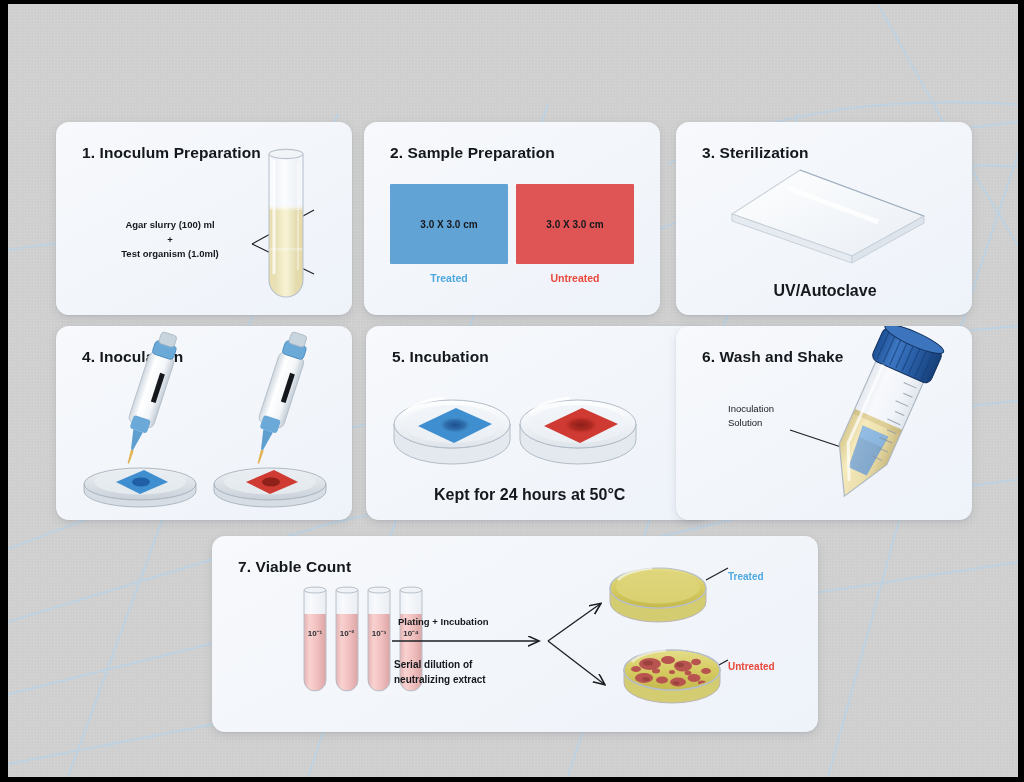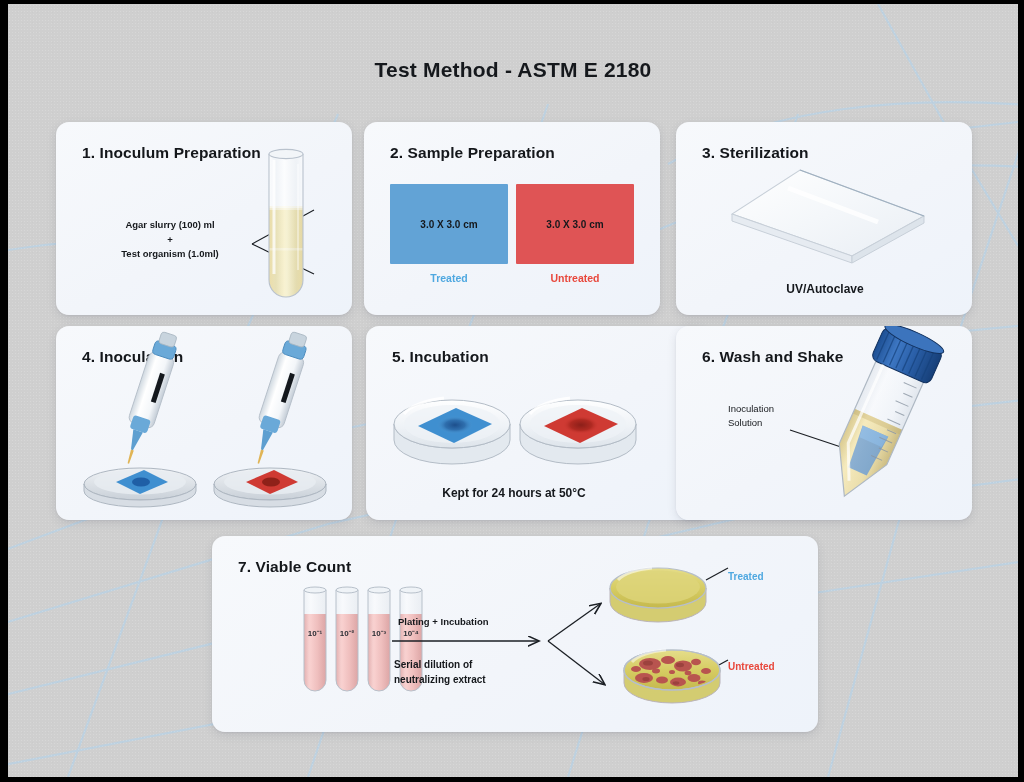--- a/index.html
+++ b/index.html
@@ -77,21 +77,21 @@
   #card-3 { left: 668px; top: 118px; width: 296px; height: 193px; }
   
   #card-4 { left: 48px;  top: 322px; width: 296px; height: 194px; }
   #card-5 { left: 358px; top: 322px; width: 345px; height: 194px; }
   #card-6 { left: 668px; top: 322px; width: 296px; height: 194px; }
   
   #card-7 { left: 204px; top: 532px; width: 606px; height: 196px; }
 
   .caption {
     position: absolute;
-    font-size: 12px;
+    font-size: 16px;
     font-weight: bold;
     color: #15181c;
     text-align: center;
     white-space: nowrap;
   }
 
   
   #c1-label {
     position: absolute;
     left: 34px; top: 96px;
@@ -204,21 +204,20 @@
       <path d="M820 773 L890 520 L960 300 L1020 120"></path>
       <path d="M660 160 C760 104 900 88 1050 104"></path>
       <path d="M600 250 C740 176 900 150 1050 166"></path>
       <path d="M870 0 L940 126 L1010 242"></path>
       <path d="M1010 118 L940 126 L862 136"></path>
       <path d="M0 246 C90 232 170 232 250 250"></path>
     </g>
   </svg>
   <div id="bg-noise"></div>
 
-  <div id="title">Test Method -  ASTM E 2180</div>
 
   <div class="card" id="card-1">
     <div class="card-title">1. Inoculum Preparation</div>
 
     <svg id="c1-lines" width="296" height="193">
       <path d="M196 122 L258 88" stroke="#1b1f24" stroke-width="1.1" fill="none"></path>
       <path d="M196 122 L258 152" stroke="#1b1f24" stroke-width="1.1" fill="none"></path>
     </svg>
 
     <div id="c1-label">

